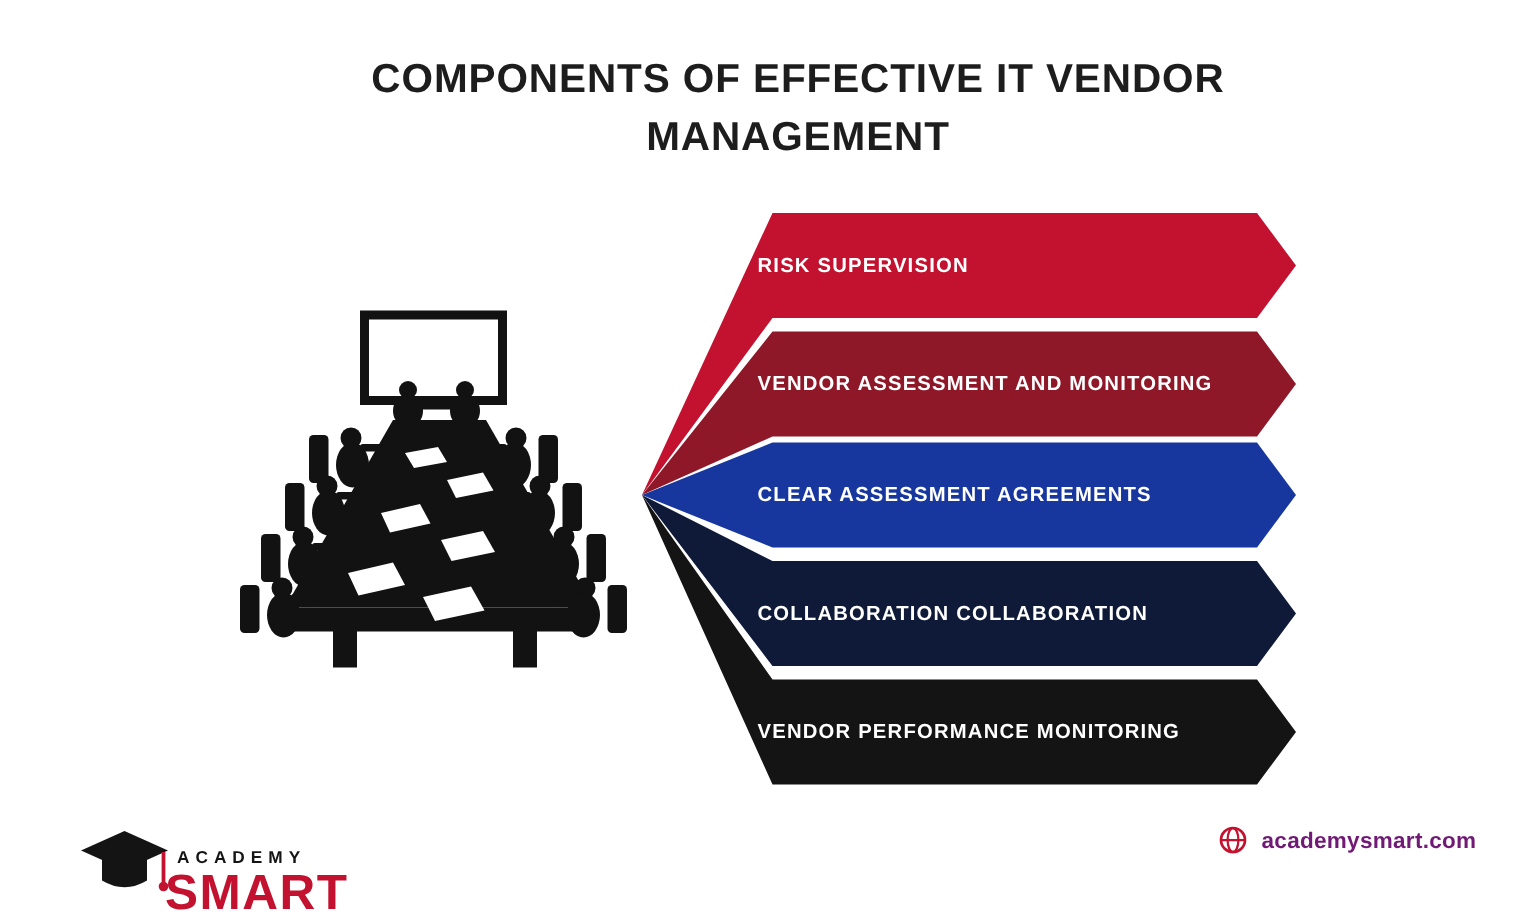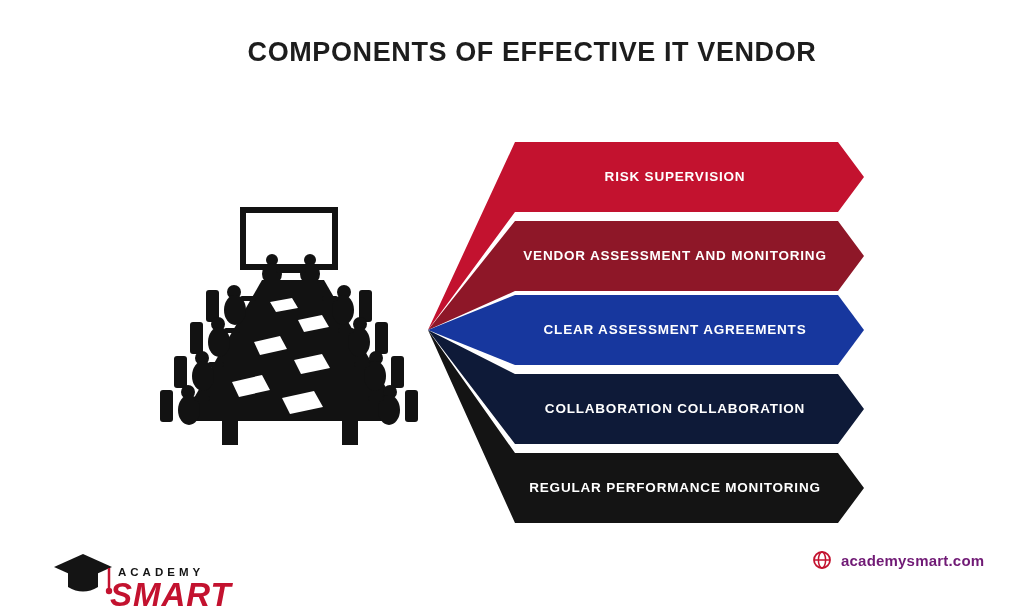--- a/index.html
+++ b/index.html
@@ -9,49 +9,50 @@
   }
   .title{
     position:absolute;top:33px;left:0;width:100%;text-align:center;
     font-size:27px;font-weight:bold;color:#1d1d1d;letter-spacing:.6px;
     line-height:39px;margin:0;
   }
   .title span{display:block;padding-left:40px;}
   .arrows{position:absolute;left:0;top:0;width:1024px;height:615px;}
   .banner-label{
     position:absolute;left:505px;width:340px;height:18px;line-height:18px;
-    text-align:center;color:#ffffff;font-weight:bold;font-size:13.5px;
+    text-align:left;color:#ffffff;font-weight:bold;font-size:13.5px;
     letter-spacing:.8px;white-space:nowrap;
   }
   .lbl-0{top:168px;}
   .lbl-1{top:247px;}
   .lbl-2{top:321px;}
   .lbl-3{top:400px;}
   .lbl-4{top:479px;}
   .illustration{position:absolute;left:160px;top:200px;width:260px;height:260px;}
   .logo{position:absolute;left:52px;top:552px;width:230px;height:72px;}
   .logo .cap{position:absolute;left:0;top:0;}
   .logo .academy{
     position:absolute;left:66px;top:14px;font-size:11.5px;font-weight:bold;
     letter-spacing:4px;color:#141414;
   }
   .logo .smart{
     position:absolute;left:58px;top:24px;font-size:33px;font-weight:bold;
-    letter-spacing:1px;color:#c3122f;font-style:italic;
+    letter-spacing:1px;color:#c3122f;
   }
   .footer{
     position:absolute;left:812px;top:550px;display:flex;align-items:center;gap:9px;
   }
   .footer .site{font-size:15px;font-weight:bold;color:#701a75;letter-spacing:.2px;}
 </style>
 </head>
 <body>
 
 <h1 class="title">
   <span>COMPONENTS OF EFFECTIVE IT VENDOR</span>
+  <span>MANAGEMENT</span>
 </h1>
 
 <svg class="illustration" viewBox="0 0 260 260" aria-hidden="true">
   <g fill="#121212">
 
     <rect x="83" y="10" width="92" height="57" fill="#ffffff" stroke="#121212" stroke-width="6"></rect>
 
     <g>
       <circle cx="112" cy="60" r="6"></circle>
         <ellipse cx="112" cy="74" rx="10" ry="11"></ellipse>
@@ -133,21 +134,21 @@
   <polygon points="428,330 515,221 838,221 864,256 838,291 515,291" fill="#8E1728"></polygon>
   <polygon points="428,330 515,295 838,295 864,330 838,365 515,365" fill="#17379E"></polygon>
   <polygon points="428,330 515,374 838,374 864,409 838,444 515,444" fill="#0E1A38"></polygon>
   <polygon points="428,330 515,453 838,453 864,488 838,523 515,523" fill="#141414"></polygon>
 </svg>
 
 <div class="banner-label lbl-0">RISK SUPERVISION</div>
 <div class="banner-label lbl-1">VENDOR ASSESSMENT AND MONITORING</div>
 <div class="banner-label lbl-2">CLEAR ASSESSMENT AGREEMENTS</div>
 <div class="banner-label lbl-3">COLLABORATION COLLABORATION</div>
-<div class="banner-label lbl-4">REGULAR PERFORMANCE MONITORING</div>
+<div class="banner-label lbl-4">VENDOR PERFORMANCE MONITORING</div>
 
 <div class="logo">
   <svg class="cap" width="62" height="56" viewBox="0 0 62 56" aria-hidden="true">
     <polygon points="31,2 60,15 31,28 2,15" fill="#141414"></polygon>
     <path d="M16,21 L46,21 L46,35 Q31,44 16,35 Z" fill="#141414"></path>
     <line x1="57" y1="16" x2="57" y2="36" stroke="#c3122f" stroke-width="2.5"></line>
     <circle cx="57" cy="39" r="3.2" fill="#c3122f"></circle>
   </svg>
   <span class="academy">ACADEMY</span>
   <span class="smart">SMART</span>

